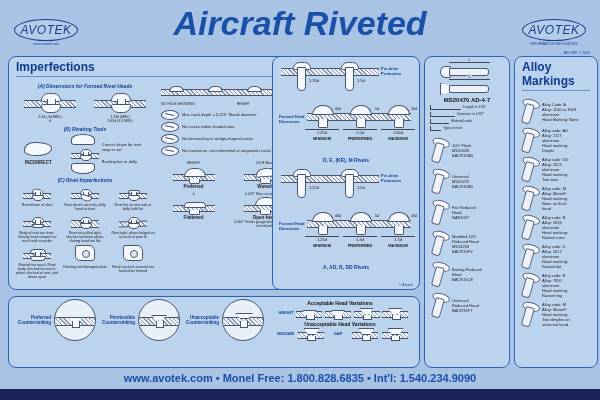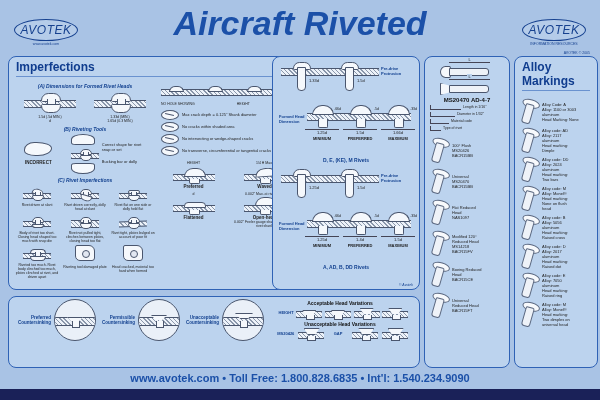--- a/index.html
+++ b/index.html
@@ -687,14 +687,14 @@
         <span class="fh gapped">
             <i class="pl hatch"></i>
             <i class="hd"></i>
             <i class="st"></i>
           </span>
       </div>
     </div>
   </div>
 </div>
 
-<div id="footer-text">www.avotek.com • Toll Free: 1.800.828.6835 • Int'l: 1.540.234.9090</div>
+<div id="footer-text">www.avotek.com • Monel Free: 1.800.828.6835 • Int'l: 1.540.234.9090</div>
 <div id="footer-bar"></div>
 
 </body></html>

